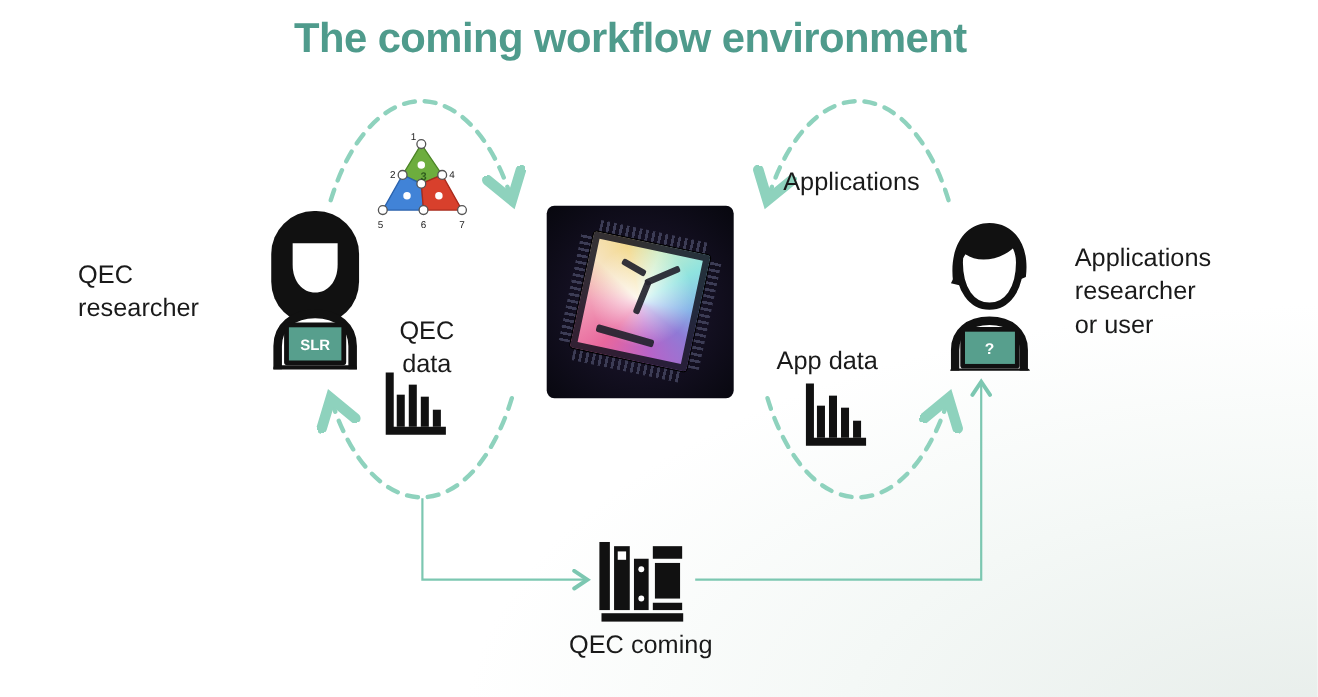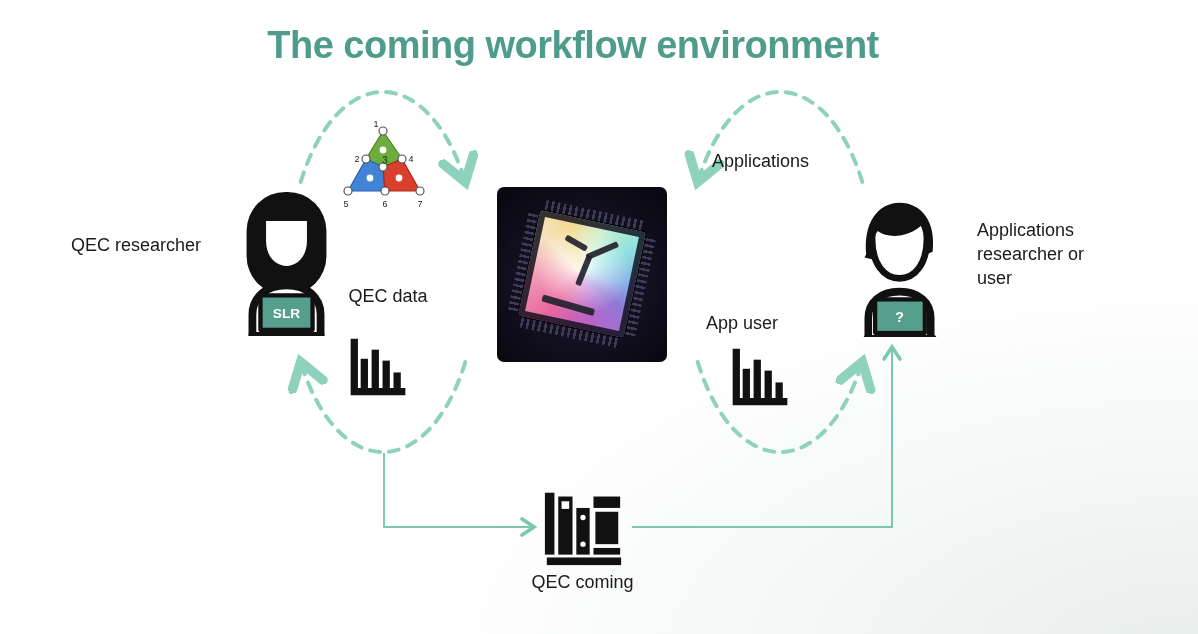--- a/index.html
+++ b/index.html
@@ -2,24 +2,24 @@
 <html><head>
 <meta charset="utf-8">
 <style>
   html,body { margin:0; padding:0; background:#ffffff; }
   .slide {
     position:relative; width:1198px; height:634px; overflow:hidden;
     font-family:"Liberation Sans", sans-serif; color:#1a1a1a;
     background:#ffffff radial-gradient(90% 85% at 100% 105%, #e7edea 0%, #f4f8f6 40%, #ffffff 72%);
   }
   .title {
-    position:absolute; top:24px; left:0; width:1198px; box-sizing:border-box; padding-right:52px;
+    position:absolute; top:14px; left:0; width:1198px; box-sizing:border-box; padding-right:52px;
     text-align:center; font-size:38px; font-weight:bold; color:#4f9b8c; letter-spacing:-0.5px;
   }
-  .label { position:absolute; font-size:18px; line-height:1.32; color:#1a1a1a; }
+  .label { position:absolute; font-size:23px; line-height:1.32; color:#1a1a1a; }
   .center { text-align:center; }
   svg text { font-family:"Liberation Sans", sans-serif; }
 
   
   .connections { position:absolute; inset:0; }
 
   
   .chip-photo {
     position:absolute; left:497px; top:187px; width:170px; height:175px; border-radius:7px;
     background:radial-gradient(circle at 50% 52%, #2b2440 0%, #141022 48%, #07070e 100%);
@@ -152,17 +152,17 @@
     <circle cx="42" cy="58" r="2.8" fill="#ffffff"></circle>
     <rect x="53" y="8" width="28" height="12" fill="#111"></rect>
     <rect x="55" y="24" width="24" height="34" fill="#111"></rect>
     <rect x="53" y="62" width="28" height="7" fill="#111"></rect>
     <rect x="4" y="72" width="78" height="8" fill="#111"></rect>
   </svg>
 
   <div class="label" style="left:71px; top:234px; width:140px;">QEC researcher</div>
   <div class="label center" style="left:348px; top:285px; width:80px;">QEC data</div>
   <div class="label" style="left:712px; top:150px;">Applications</div>
-  <div class="label" style="left:706px; top:312px;">App user</div>
+  <div class="label" style="left:706px; top:312px;">App data</div>
   <div class="label" style="left:977px; top:219px; width:130px;">Applications researcher or user</div>
   <div class="label center" style="left:505px; top:571px; width:155px;">QEC coming</div>
 
 </div>
 
 </body></html>

